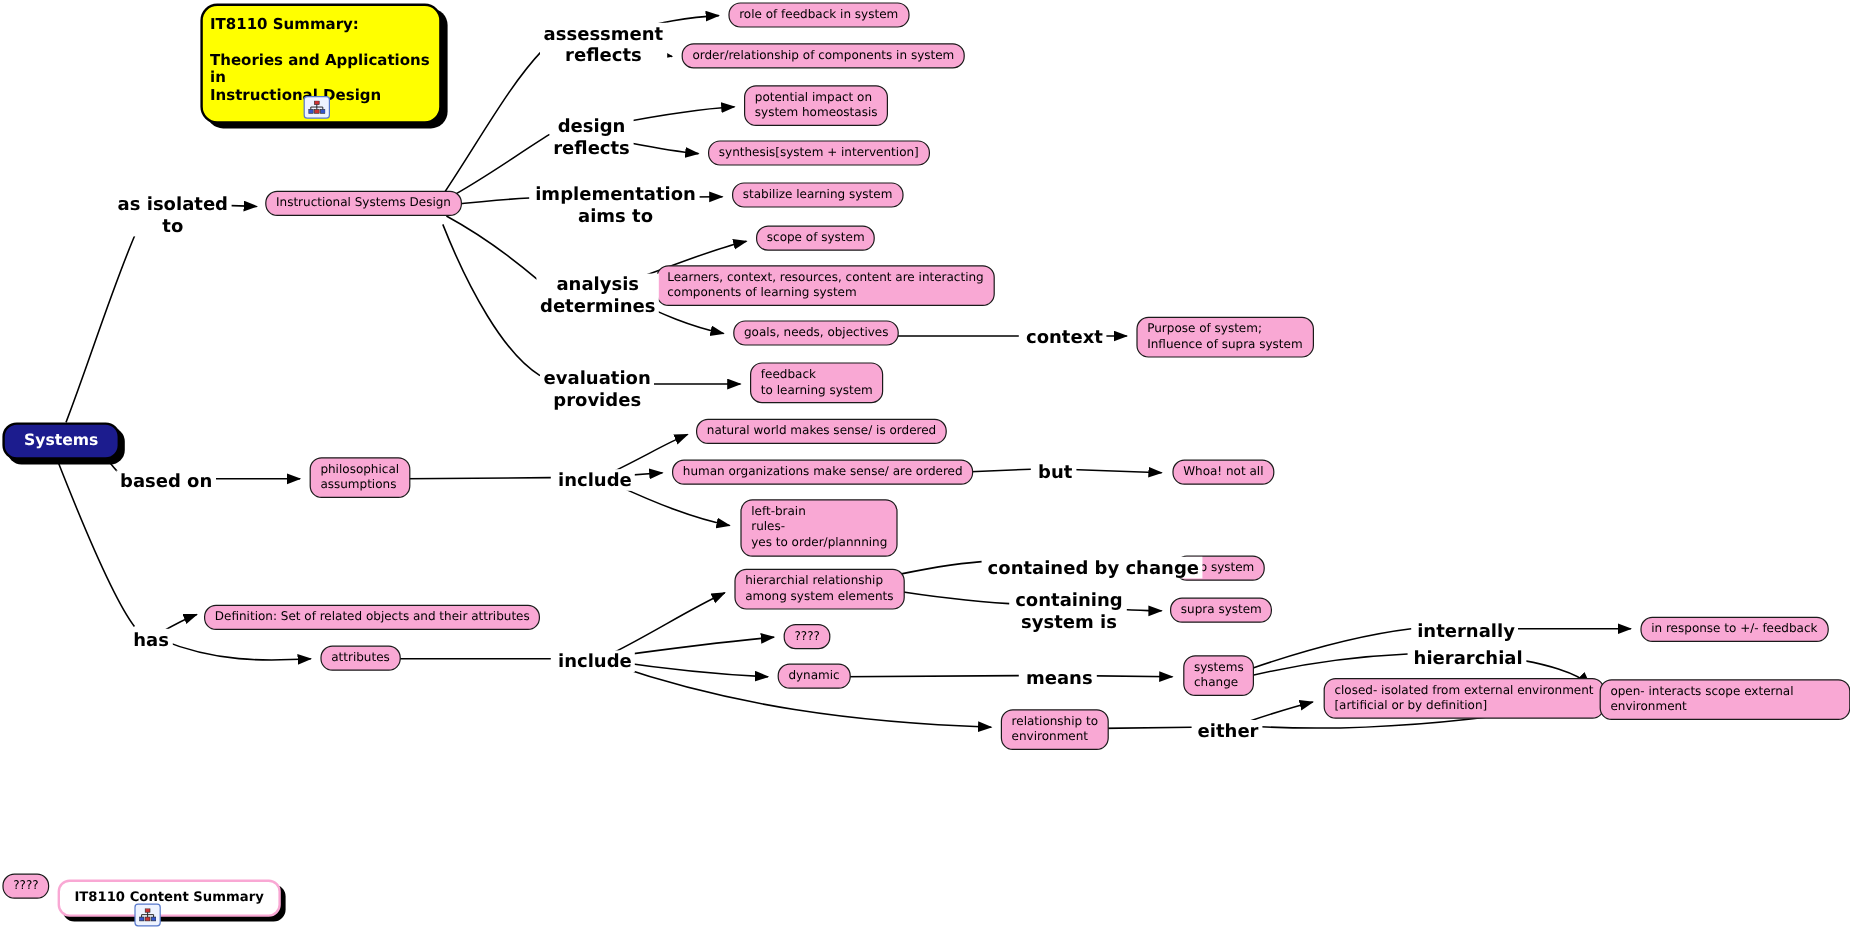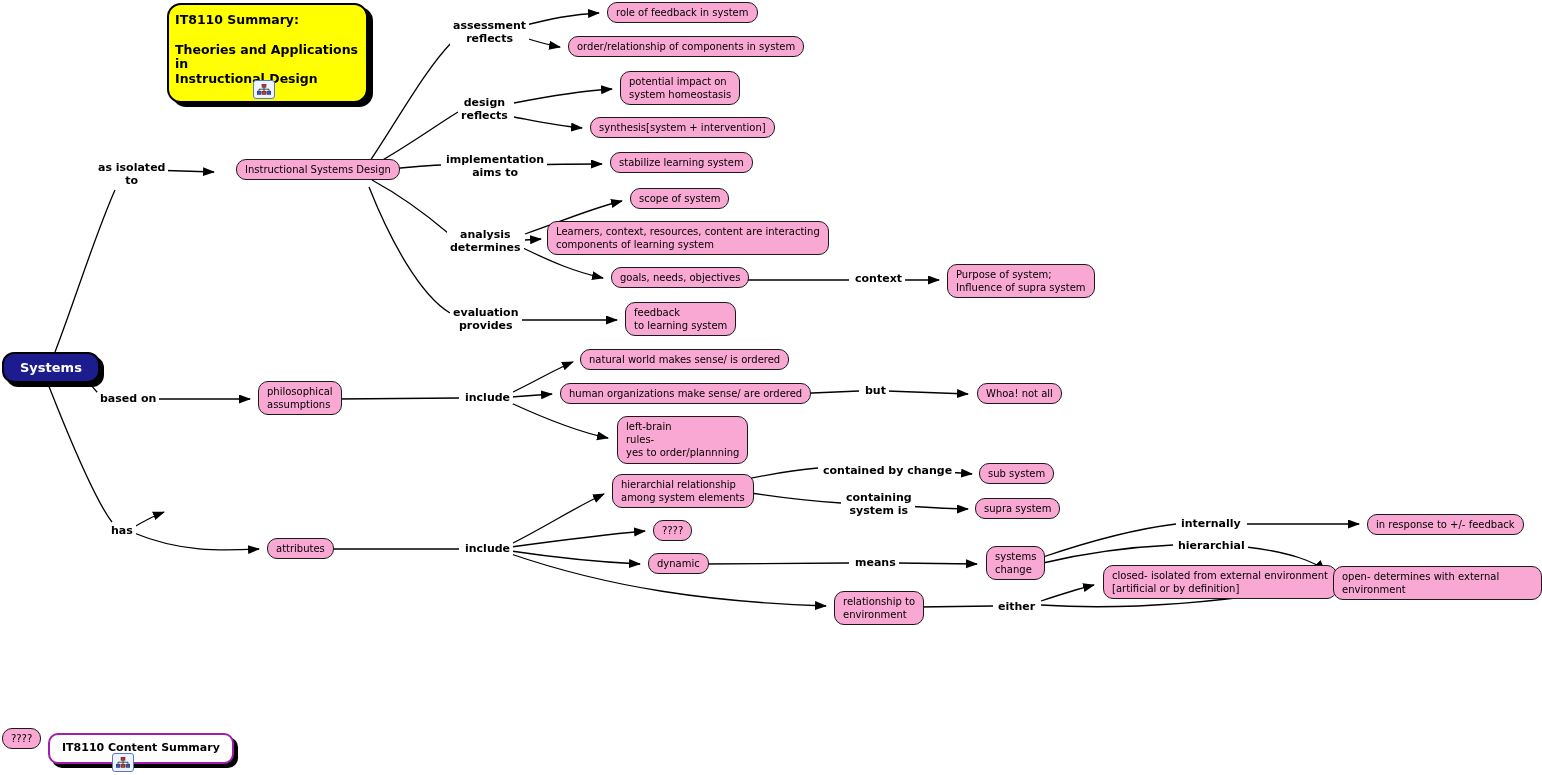--- a/index.html
+++ b/index.html
@@ -20,26 +20,26 @@
   .title-node{
     position:absolute;z-index:3;
     background:#ffff00;color:#000;font-weight:bold;font-size:12.5px;line-height:1.18;
     border:2px solid #000;border-radius:14px;padding:8px 6px 14px 6px;
     box-shadow:5px 4px 0 #000;white-space:pre-line;text-align:left;
     width:185px;
   }
   .summary-node{
     position:absolute;z-index:3;
     background:#fff;color:#000;font-weight:bold;font-size:11px;
-    border:2px solid #a21caf;border-radius:10px;padding:6px 12px 8px 12px;
+    border:2px solid #f9a8d4;border-radius:10px;padding:6px 12px 8px 12px;
     box-shadow:4px 4px 0 #000;white-space:nowrap;
   }
   .llabel{
     position:absolute;z-index:2;background:#fff;
-    font-size:11px;font-weight:bold;color:#000;line-height:1.2;
+    font-size:15px;font-weight:bold;color:#000;line-height:1.2;
     white-space:pre-line;text-align:center;padding:0 3px;
   }
   .mini-icon{
     position:absolute;z-index:4;width:20px;height:17px;
     background:#eef3ff;border:1px solid #5577cc;border-radius:3px;
     display:flex;align-items:center;justify-content:center;
   }
 </style>
 </head>
 <body>
@@ -115,21 +115,21 @@
       <rect x="5" y="0" width="4" height="3.2" fill="#cc3333" stroke="#222" stroke-width="0.5"></rect>
       <path d="M7 3.2 V5.2 M2 7.2 V5.2 H12 V7.2 M7 5.2 V7.2" stroke="#222" stroke-width="0.8" fill="none"></path>
       <rect x="0" y="7.2" width="4" height="3.2" fill="#3355cc" stroke="#222" stroke-width="0.5"></rect>
       <rect x="5" y="7.2" width="4" height="3.2" fill="#cc3333" stroke="#222" stroke-width="0.5"></rect>
       <rect x="10" y="7.2" width="4" height="3.2" fill="#3355cc" stroke="#222" stroke-width="0.5"></rect>
     </svg>
   </div>
 
   <div class="root-node" style="left:2px;top:352px">Systems</div>
 
-  <div class="node" style="left:236px;top:159px">Instructional Systems Design</div>
+  <div class="node" style="left:221px;top:159px">Instructional Systems Design</div>
   <div class="node" style="left:607px;top:2px">role of feedback in system</div>
   <div class="node" style="left:568px;top:36px">order/relationship of components in system</div>
   <div class="node" style="left:620px;top:71px">potential impact on
 system homeostasis</div>
   <div class="node" style="left:590px;top:117px">synthesis[system + intervention]</div>
   <div class="node" style="left:610px;top:152px">stabilize learning system</div>
   <div class="node" style="left:630px;top:188px">scope of system</div>
   <div class="node" style="left:547px;top:221px">Learners, context, resources, content are interacting
 components of learning system</div>
   <div class="node" style="left:611px;top:267px">goals, needs, objectives</div>
@@ -140,33 +140,34 @@
 
   <div class="node" style="left:258px;top:381px">philosophical
 assumptions</div>
   <div class="node" style="left:580px;top:349px">natural world makes sense/ is ordered</div>
   <div class="node" style="left:560px;top:383px">human organizations make sense/ are ordered</div>
   <div class="node" style="left:977px;top:383px">Whoa! not all</div>
   <div class="node" style="left:617px;top:416px">left-brain
 rules-
 yes to order/plannning</div>
 
+  <div class="node" style="left:170px;top:504px">Definition: Set of related objects and their attributes</div>
   <div class="node" style="left:267px;top:538px">attributes</div>
   <div class="node" style="left:612px;top:474px">hierarchial relationship
 among system elements</div>
   <div class="node" style="left:653px;top:520px">????</div>
   <div class="node" style="left:648px;top:553px">dynamic</div>
   <div class="node" style="left:979px;top:463px">sub system</div>
   <div class="node" style="left:975px;top:498px">supra system</div>
   <div class="node" style="left:986px;top:546px">systems
 change</div>
   <div class="node" style="left:1367px;top:514px">in response to +/- feedback</div>
   <div class="node" style="left:1103px;top:565px">closed- isolated from external environment
 [artificial or by definition]</div>
-  <div class="node" style="left:1333px;top:566px">open- determines with external environment</div>
+  <div class="node" style="left:1333px;top:566px">open- interacts scope external environment</div>
   <div class="node" style="left:834px;top:591px">relationship to
 environment</div>
 
   <div class="node" style="left:2px;top:728px">????</div>
   <div class="summary-node" style="left:48px;top:733px">IT8110 Content Summary</div>
   <div class="mini-icon" style="left:112px;top:753px">
     <svg width="14" height="12" viewBox="0 0 14 12">
       <rect x="5" y="0" width="4" height="3.2" fill="#cc3333" stroke="#222" stroke-width="0.5"></rect>
       <path d="M7 3.2 V5.2 M2 7.2 V5.2 H12 V7.2 M7 5.2 V7.2" stroke="#222" stroke-width="0.8" fill="none"></path>
       <rect x="0" y="7.2" width="4" height="3.2" fill="#3355cc" stroke="#222" stroke-width="0.5"></rect>

